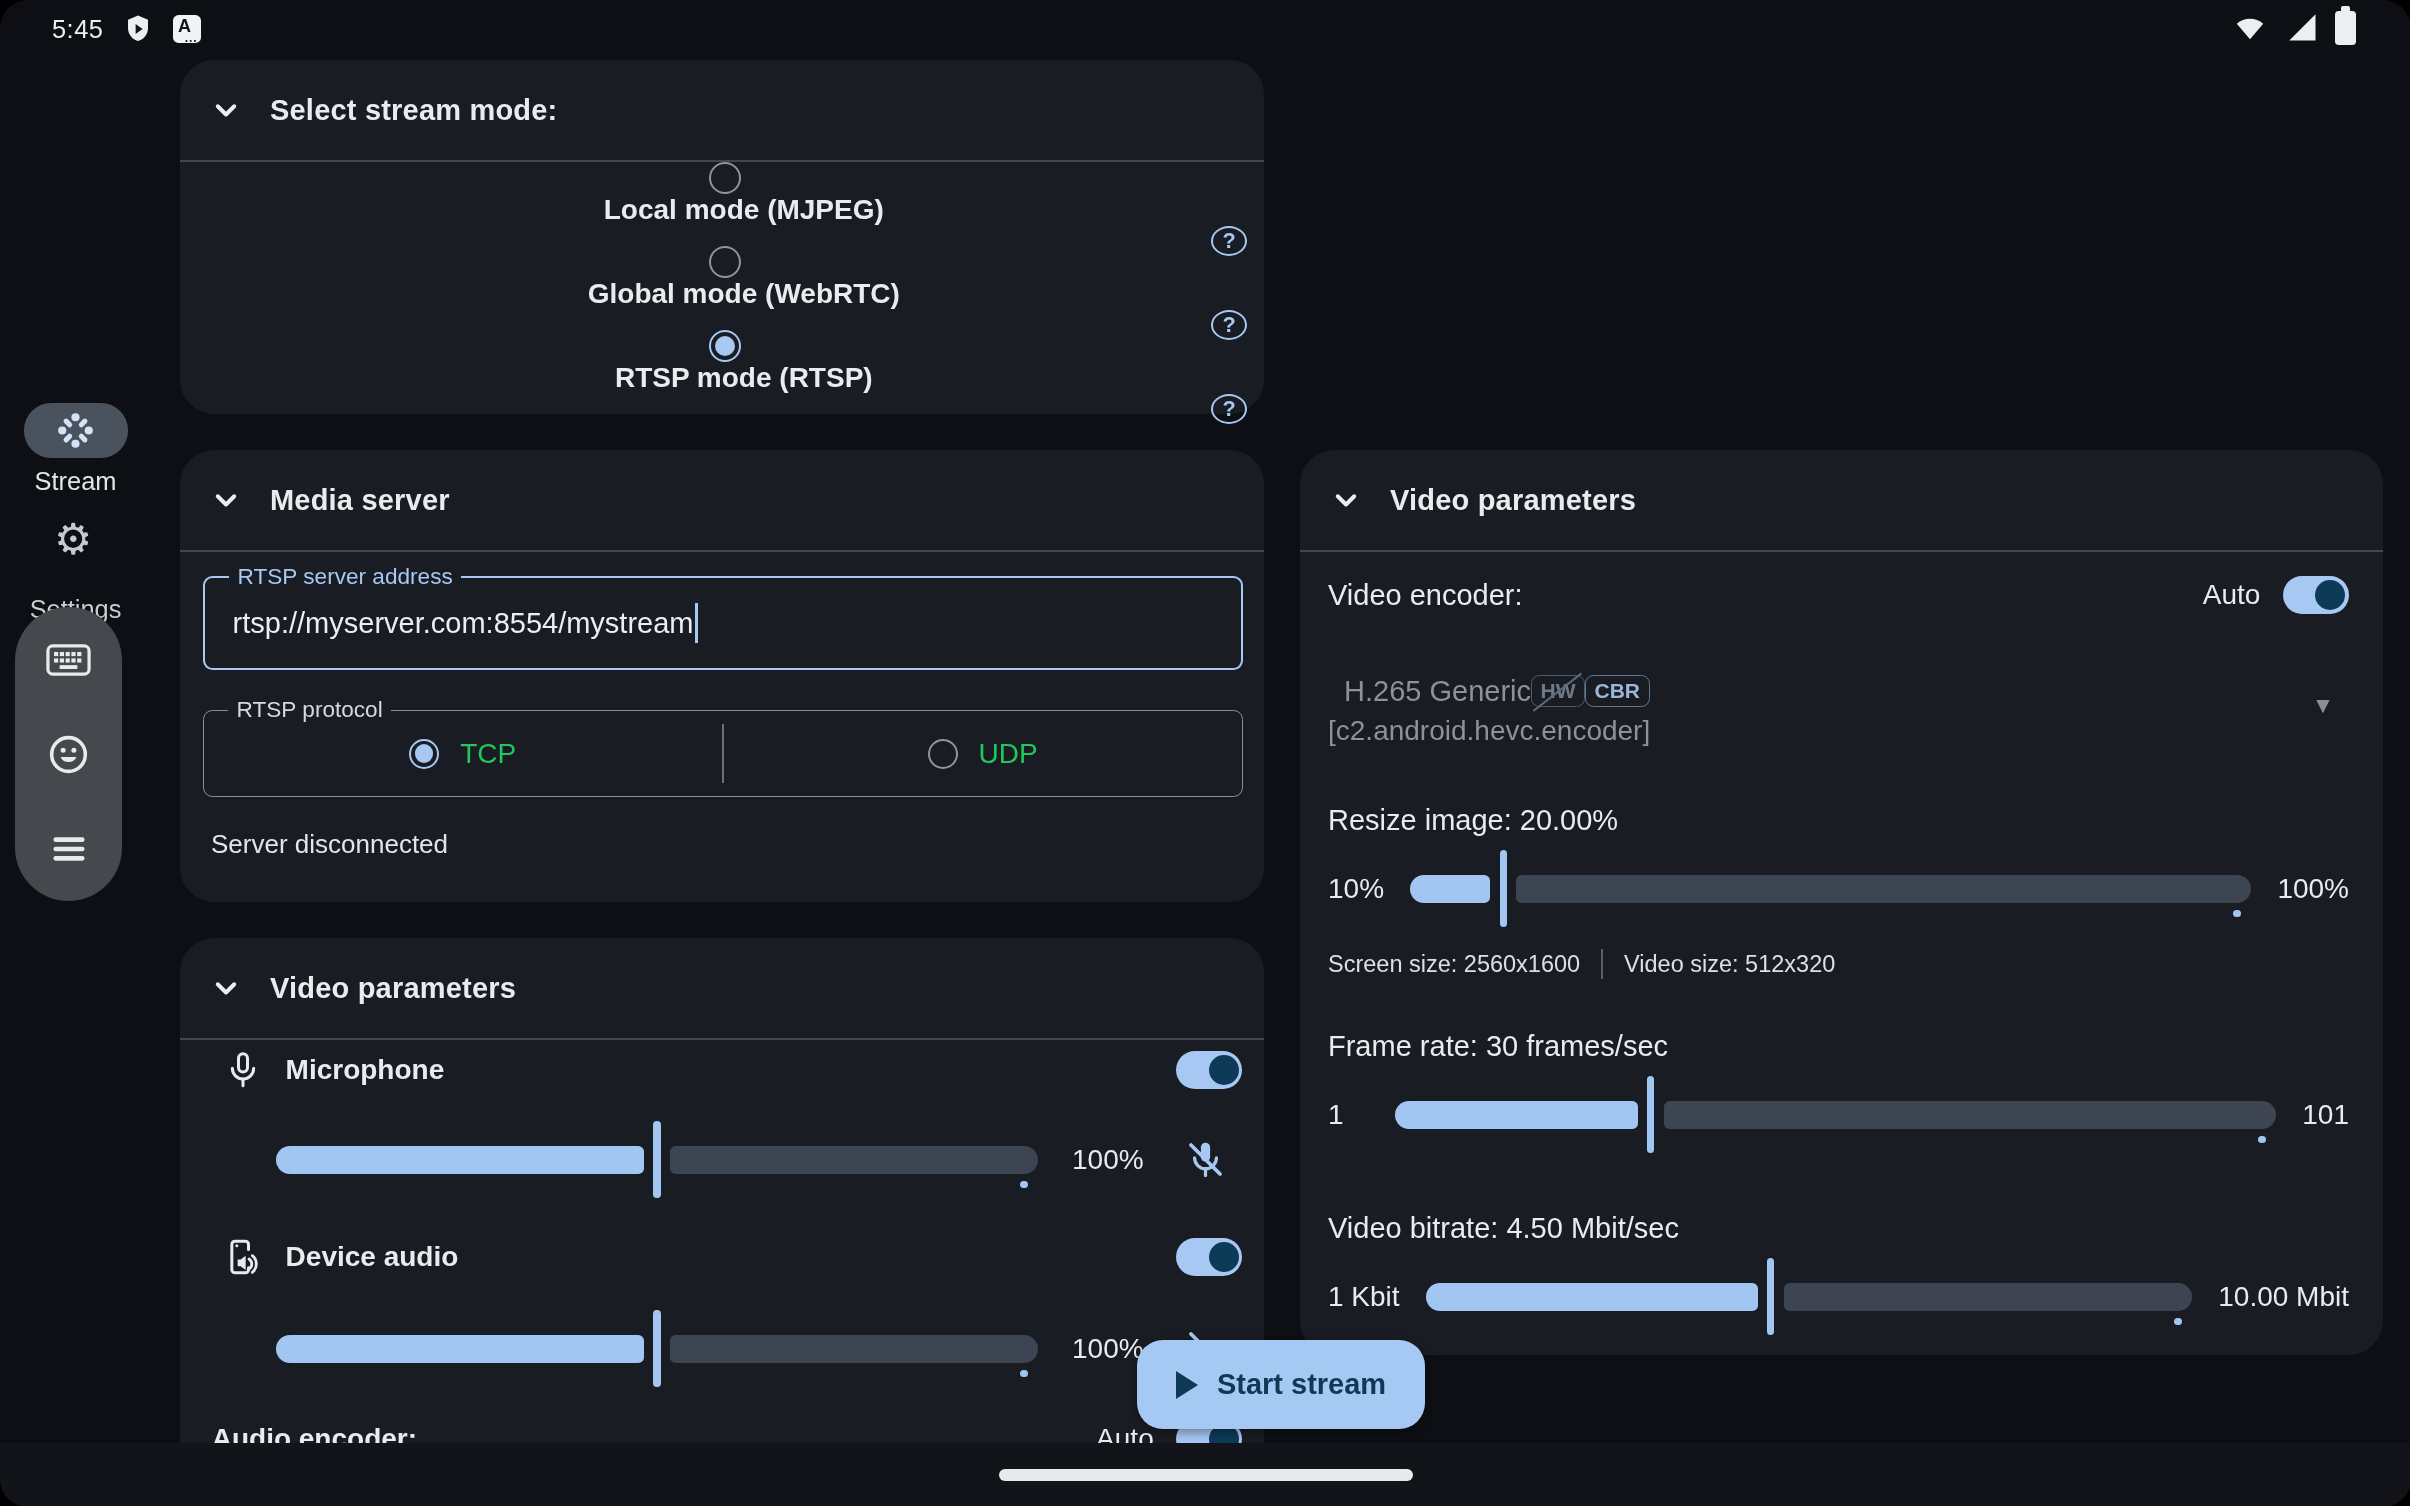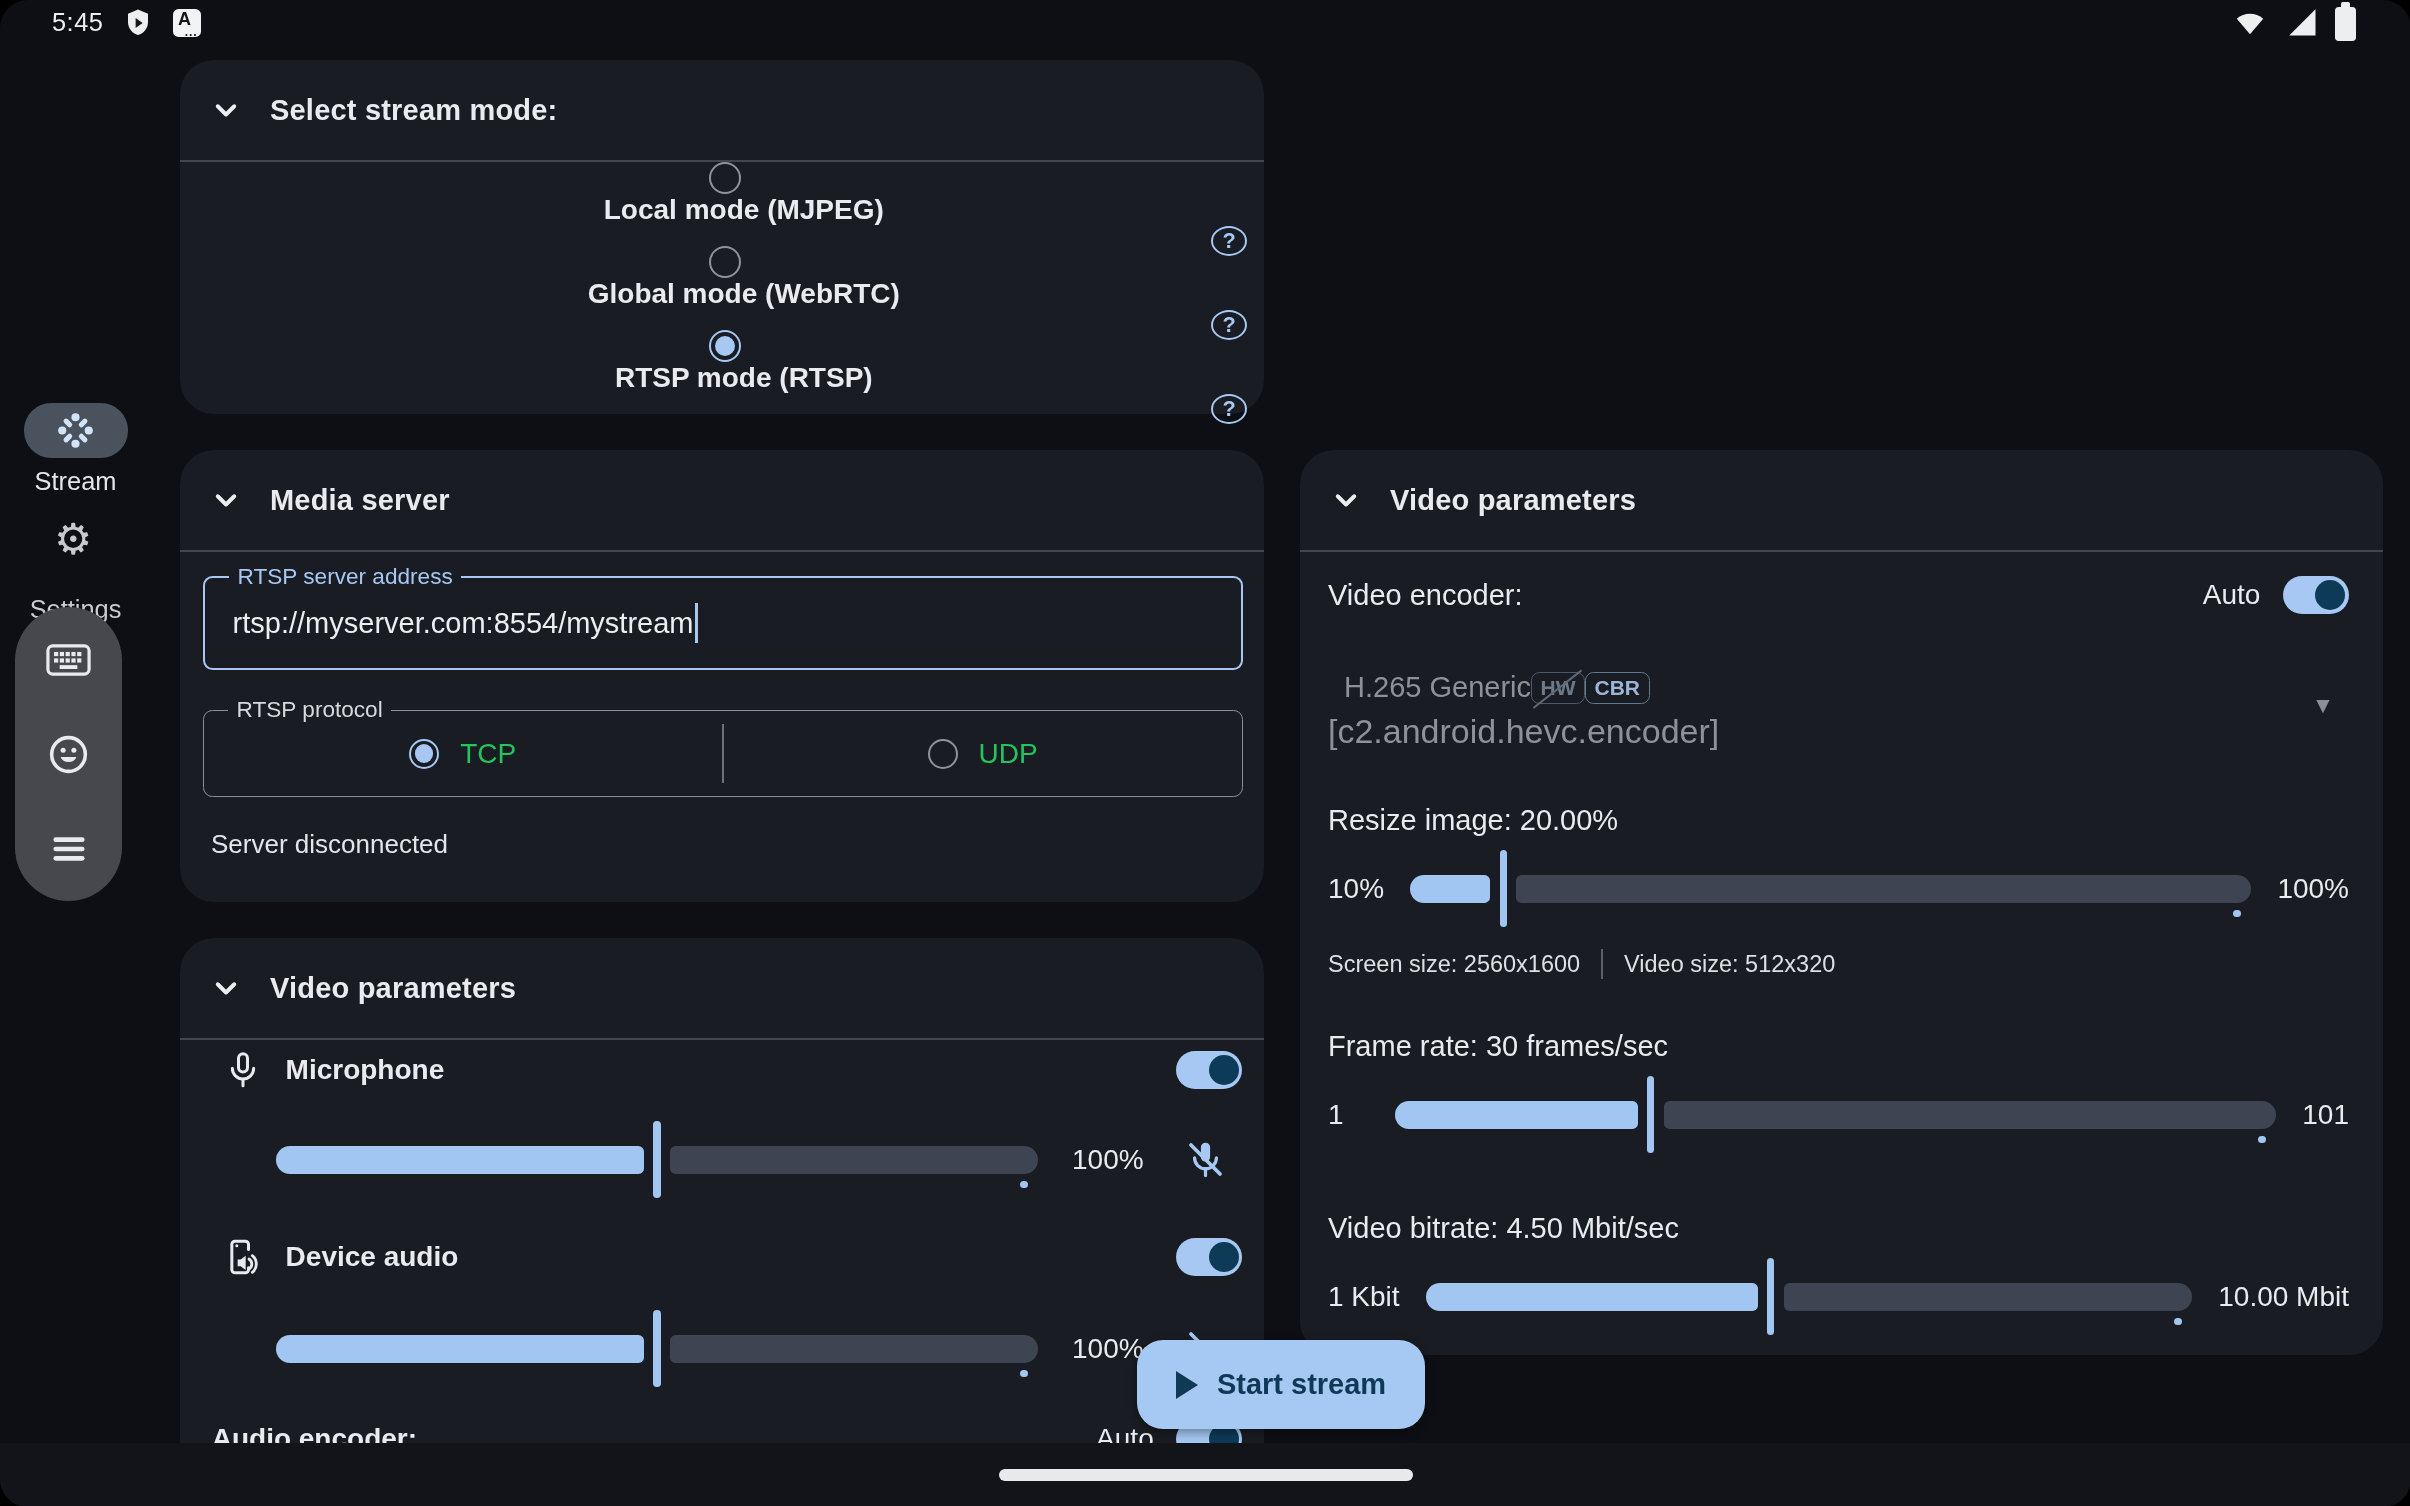--- a/index.html
+++ b/index.html
@@ -1,21 +1,21 @@
 <!DOCTYPE html>
 <html style="font-size:15px"><head>
 <meta charset="utf-8">
 <style>
   html,body{margin:0;padding:0;background:#000;}
   body{width:2411px;height:1507px;position:relative;overflow:hidden;
        font-family:"Liberation Sans","DejaVu Sans",sans-serif;color:#e7e9ec;}
   .screen{position:absolute;inset:0;background:#0d0f14;border-radius:28px;overflow:hidden;}
 
   
-  .statusbar{position:absolute;top:0;left:0;right:0;height:45px;display:flex;align-items:center;}
+  .statusbar{position:absolute;top:0;left:0;right:0;height:45px;display:flex;align-items:flex-end;}
   .sb-left{display:flex;align-items:center;gap:19px;margin-left:52px;}
   .sb-time{font-size:25.4px;font-weight:500;color:#eceef0;letter-spacing:0.5px;}
   .sb-right{margin-left:auto;display:flex;align-items:center;gap:15px;margin-right:55px;}
   .a-icon{width:28px;height:28px;background:#f2f3f5;border-radius:5.6px;position:relative;}
   .a-icon span{position:absolute;left:4.7px;top:0.9px;font-size:18px;font-weight:700;color:#14161b;}
   .a-icon i{position:absolute;right:3.8px;bottom:1.9px;font-style:normal;font-size:12.2px;font-weight:700;color:#14161b;letter-spacing:0.9px;line-height:3.8px;}
   .battery{width:21px;height:34px;background:#eceef0;border-radius:3.8px;position:relative;margin-top:2.8px;}
   .battery::before{content:'';position:absolute;top:-4.7px;left:5.6px;width:9.4px;height:4.7px;background:#eceef0;border-radius:1.9px 1.9px 0 0;}
 
   
@@ -82,21 +82,21 @@
   
   .v-row{position:absolute;left:0;width:100%;display:flex;align-items:center;box-sizing:border-box;padding:0 34px 0 28px;}
   .v-label{font-size:29px;font-weight:500;color:#e9ebee;}
   .v-auto{margin-left:auto;display:flex;align-items:center;gap:22.6px;}
   .v-auto span{font-size:28px;color:#e9ebee;}
   .enc-name{font-size:29px;color:#8d9298;display:flex;align-items:center;margin-left:16px;}
   .badge{border:1.9px solid #566275;border-radius:8.5px;font-size:21px;font-weight:700;color:#7d8massa;padding:2.8px 8.5px;position:relative;color:#7e8above;}
   .badge-hw{color:#6f7a88;border-color:#4d5a6b;}
   .badge-hw::after{content:'';position:absolute;left:-4.7px;top:50%;width:calc(100% + 9.4px);height:2.4px;background:#5e6a79;transform:rotate(-38deg);}
   .badge-cbr{color:#9db6d6;border-color:#5f7894;}
-  .enc-id{font-size:34px;color:#8d9298;margin-top:7.5px;}
+  .enc-id{font-size:28px;color:#8d9298;margin-top:7.5px;}
   .enc-caret{position:absolute;right:49px;top:243px;font-size:22.6px;color:#8a9096;}
   .minlbl{margin-right:26px;font-size:28px;color:#e9ebee;flex:none;}
   .maxlbl{margin-left:26px;font-size:28px;color:#e9ebee;flex:none;}
   .size-info{font-size:23.5px;color:#dde0e3;display:flex;align-items:center;}
   .size-sep{width:1.9px;height:30px;background:#5a5e66;margin:0 21px;}
 
   
   .start-btn{position:absolute;left:1137px;top:1340px;width:288px;height:89px;background:#a6c9f3;border-radius:26px;z-index:50;
              display:flex;align-items:center;justify-content:center;gap:19px;box-shadow:0 3.8px 9.4px rgba(0,0,0,.35);}
   .start-btn .tri{width:0;height:0;border-left:22.6px solid #0f3a55;border-top:14px solid transparent;border-bottom:14px solid transparent;}

